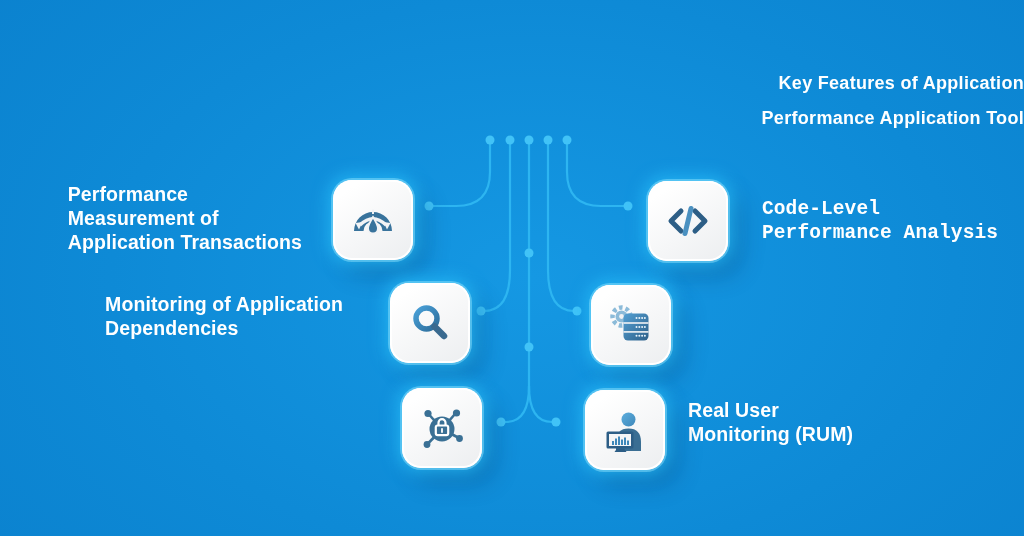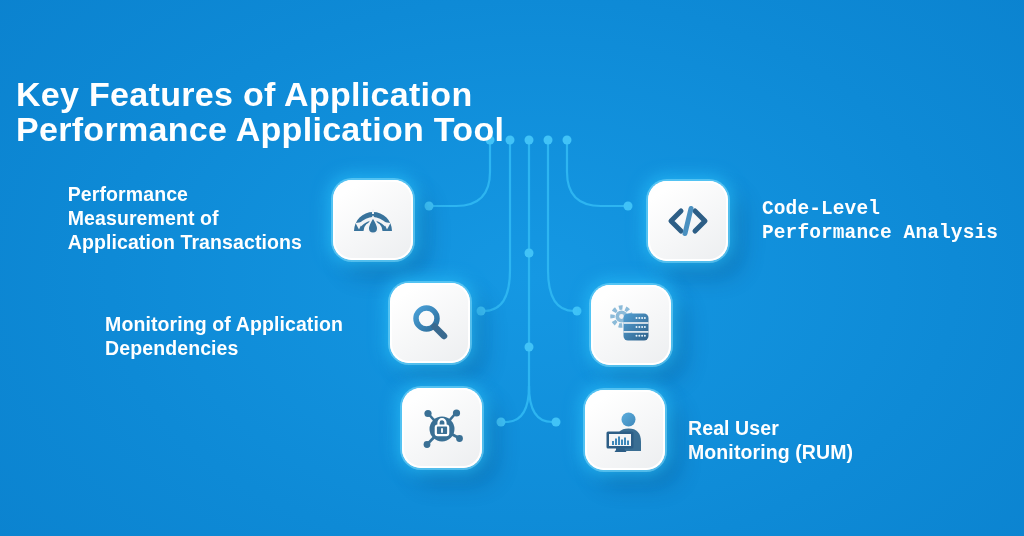--- a/index.html
+++ b/index.html
@@ -3,44 +3,44 @@
 <meta charset="utf-8">
 <style>
   html,body{margin:0;padding:0;background:#0a80cd;}
   .canvas{
     position:relative;width:1024px;height:536px;overflow:hidden;
     font-family:"Liberation Sans",sans-serif;
     background:radial-gradient(75% 95% at 52% 52%, #1598e3 0%, #0e8ad6 55%, #0a80cd 100%);
   }
   .connectors{position:absolute;left:0;top:0;}
   .title{
-    position:absolute;top:54px;left:16px;width:1008px;text-align:left;
-    color:#ffffff;font-size:34px;line-height:35px;font-weight:700;letter-spacing:.3px;
+    position:absolute;top:54px;left:16px;width:1008px;text-align:right;
+    color:#ffffff;font-size:18px;line-height:35px;font-weight:700;letter-spacing:.3px;
   }
   .label{
     position:absolute;color:#ffffff;font-weight:700;font-size:19.5px;line-height:24px;
     white-space:pre-line;letter-spacing:.1px;
   }
   .r{}
   .card{
     position:absolute;width:80px;height:80px;border-radius:19px;
     background:linear-gradient(145deg,#ffffff 15%,#eceef0 100%);
     box-shadow:
       inset 0 0 0 2px #ffffff,
       0 0 0 2px rgba(150,230,255,.45),
       0 0 16px 5px rgba(40,190,250,.75),
       12px 14px 24px rgba(0,45,95,.30);
     display:flex;align-items:center;justify-content:center;
   }
   #label-1{right:722px;top:182px;}
-  #label-3{right:681px;top:312px;margin-left:40px;}
+  #label-3{right:681px;top:292px;margin-left:40px;}
   #label-5{right:649px;top:404px;}
   #label-2{left:762px;top:197px;font-family:Liberation Mono, monospace;}
   #label-4{left:713px;top:301px;}
-  #label-6{left:688px;top:416px;}
+  #label-6{left:688px;top:398px;}
   #card-gauge{left:333px;top:180px;}
   #card-code{left:648px;top:181px;}
   #card-magnifier{left:390px;top:283px;}
   #card-server{left:591px;top:285px;}
   #card-lock{left:402px;top:388px;}
   #card-person{left:585px;top:390px;}
 </style>
 </head>
 <body>
 

